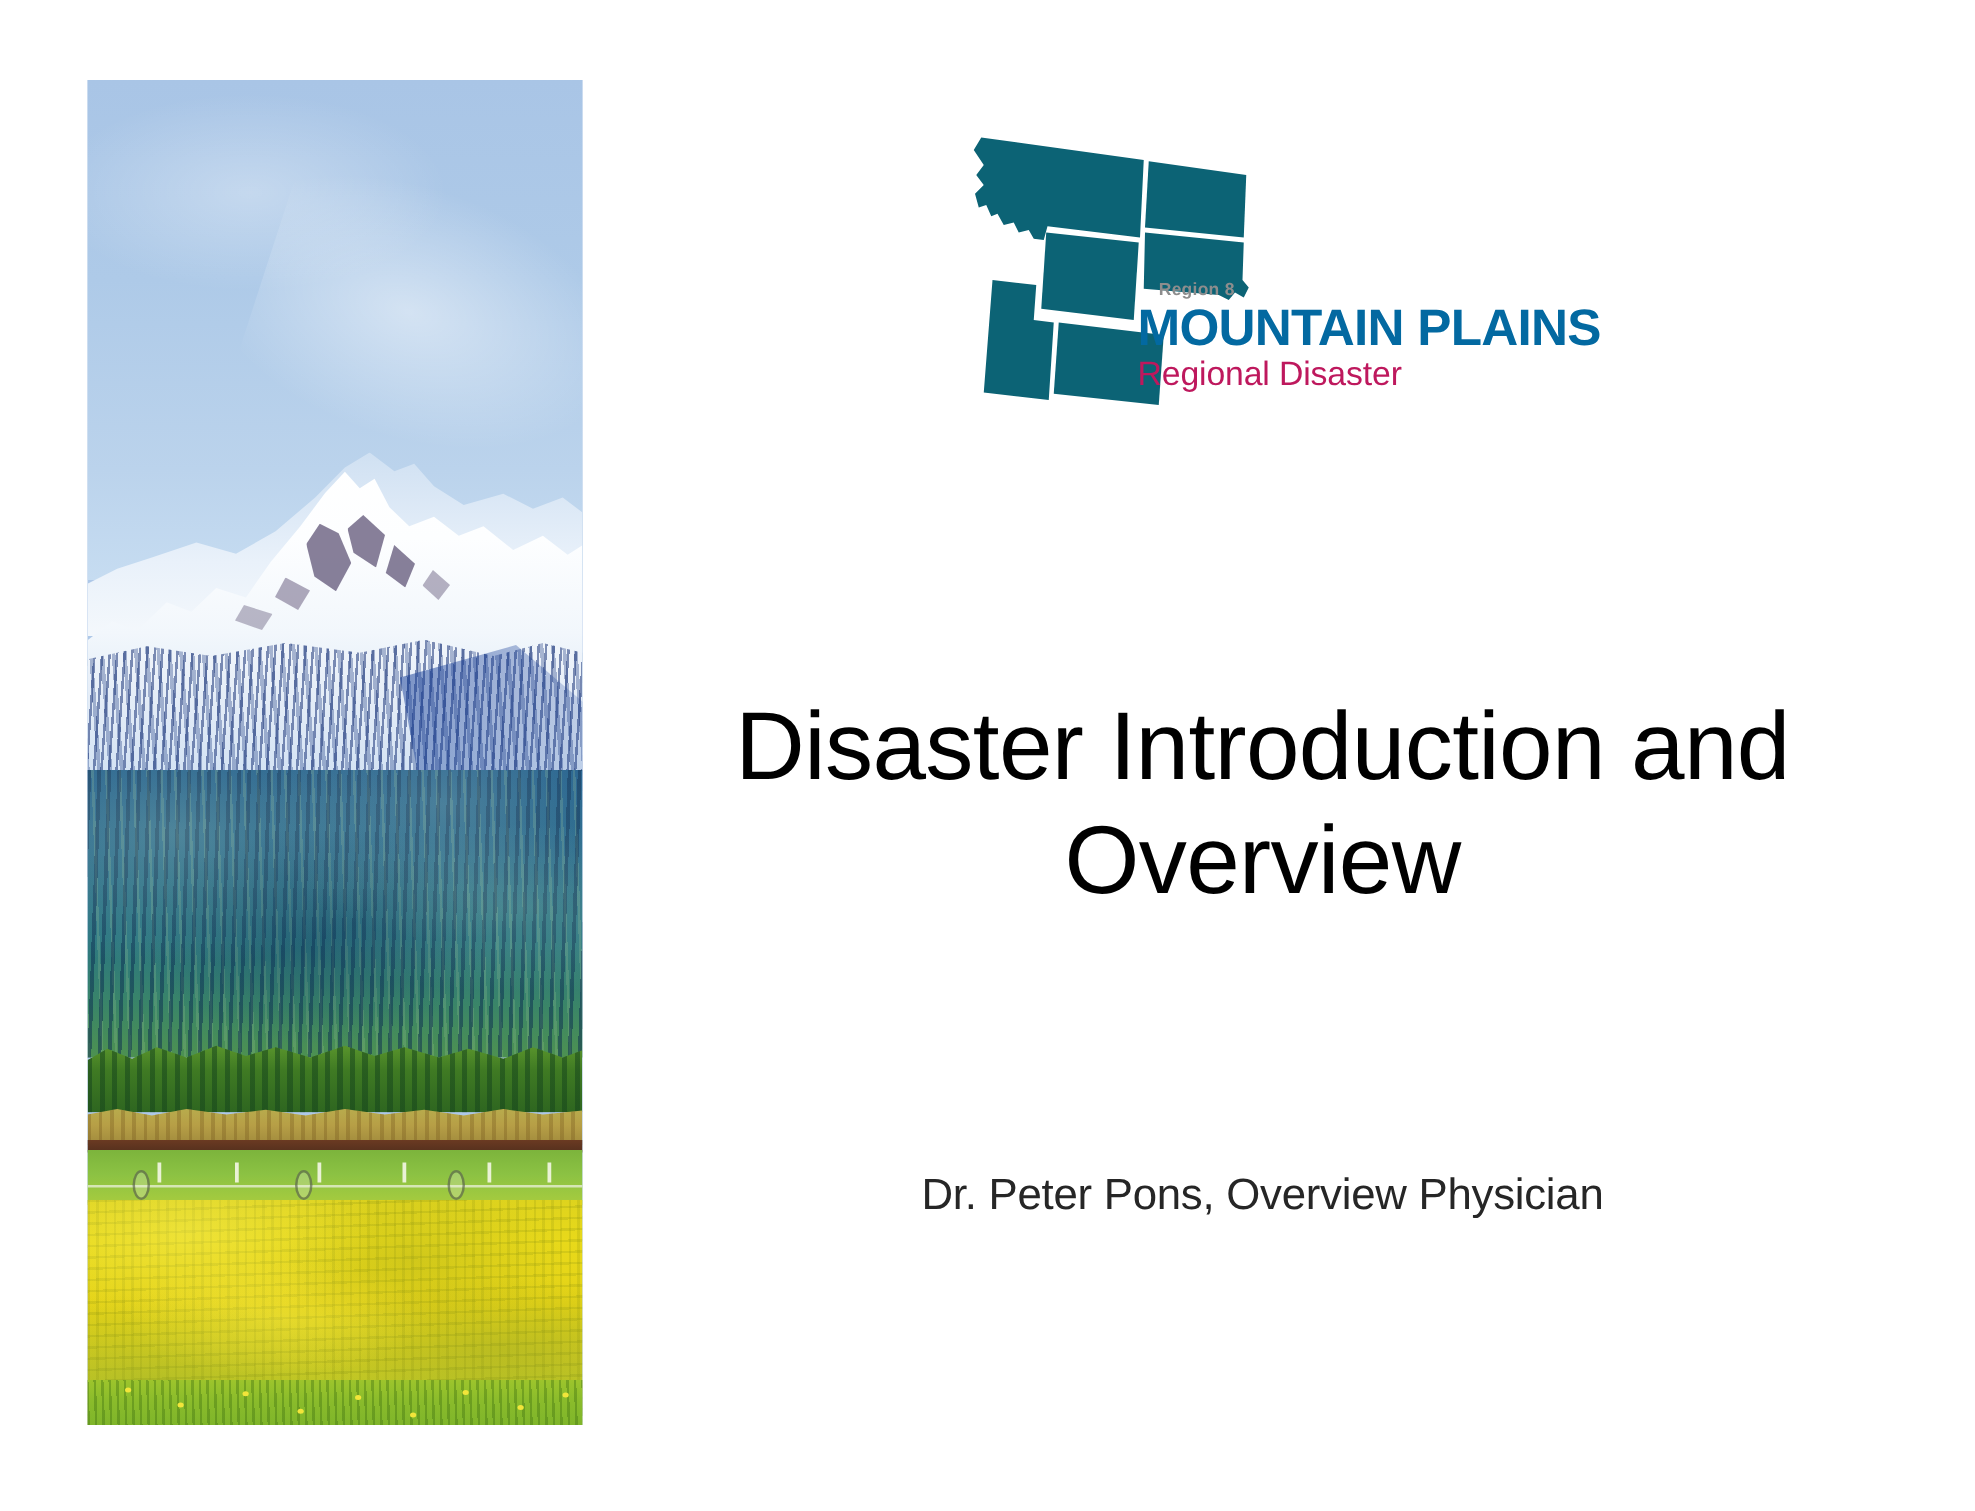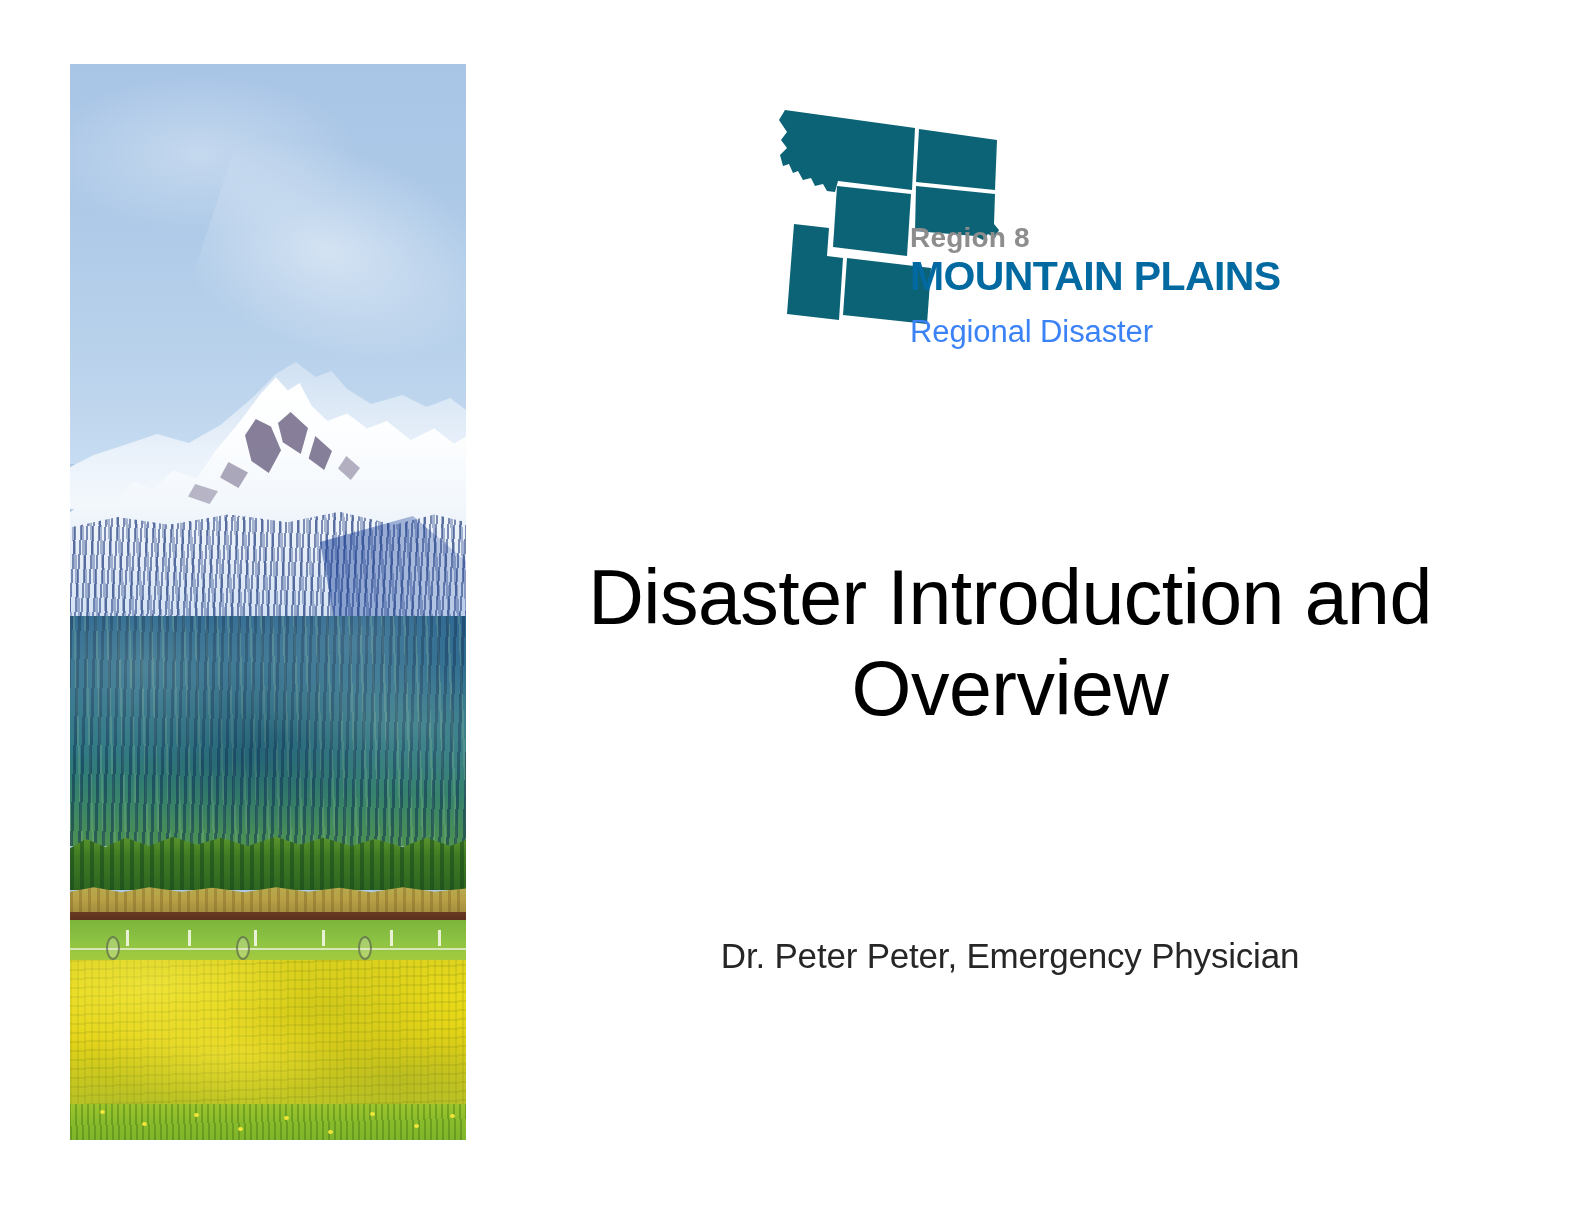--- a/index.html
+++ b/index.html
@@ -253,41 +253,42 @@
   .logo {
     position: absolute;
     left: 765px;
     top: 98px;
     width: 520px;
     height: 268px;
   }
   .logo-map { position: absolute; left: 0; top: 0; width: 240px; height: 230px; }
   .logo-text { position: absolute; left: 145px; top: 126px; width: 380px; }
   .logo-region {
-    font-size: 28px;
+    font-size: 14px;
     font-weight: bold;
     color: #8d8d8d;
     letter-spacing: 0.2px;
     line-height: 1.0;
+    padding-left: 17px;
   }
   .logo-title {
     font-size: 41px;
     font-weight: bold;
     color: #0369a1;
     letter-spacing: -0.6px;
     line-height: 1.06;
     margin-top: 3px;
     white-space: nowrap;
   }
   .logo-sub {
-    font-size: 31px;
-    color: #3b82f6;
+    font-size: 27px;
+    color: #be185d;
     line-height: 1.16;
     letter-spacing: -0.1px;
-    margin-top: 16px;
+    margin-top: 0;
     white-space: nowrap;
   }
 
   
   .title-block {
     position: absolute;
     left: 520px;
     top: 540px;
     width: 980px;
     text-align: center;
@@ -396,16 +397,16 @@
       <div class="logo-title">MOUNTAIN PLAINS</div>
       <div class="logo-sub">Regional Disaster</div>
     </div>
   </div>
 
   <div class="title-block">
     <h1 class="slide-title">Disaster Introduction and Overview</h1>
   </div>
 
   <div class="subtitle-block">
-    <p class="slide-subtitle">Dr. Peter Peter, Emergency Physician</p>
+    <p class="slide-subtitle">Dr. Peter Pons, Overview Physician</p>
   </div>
 
 </div>
 
 </body></html>

